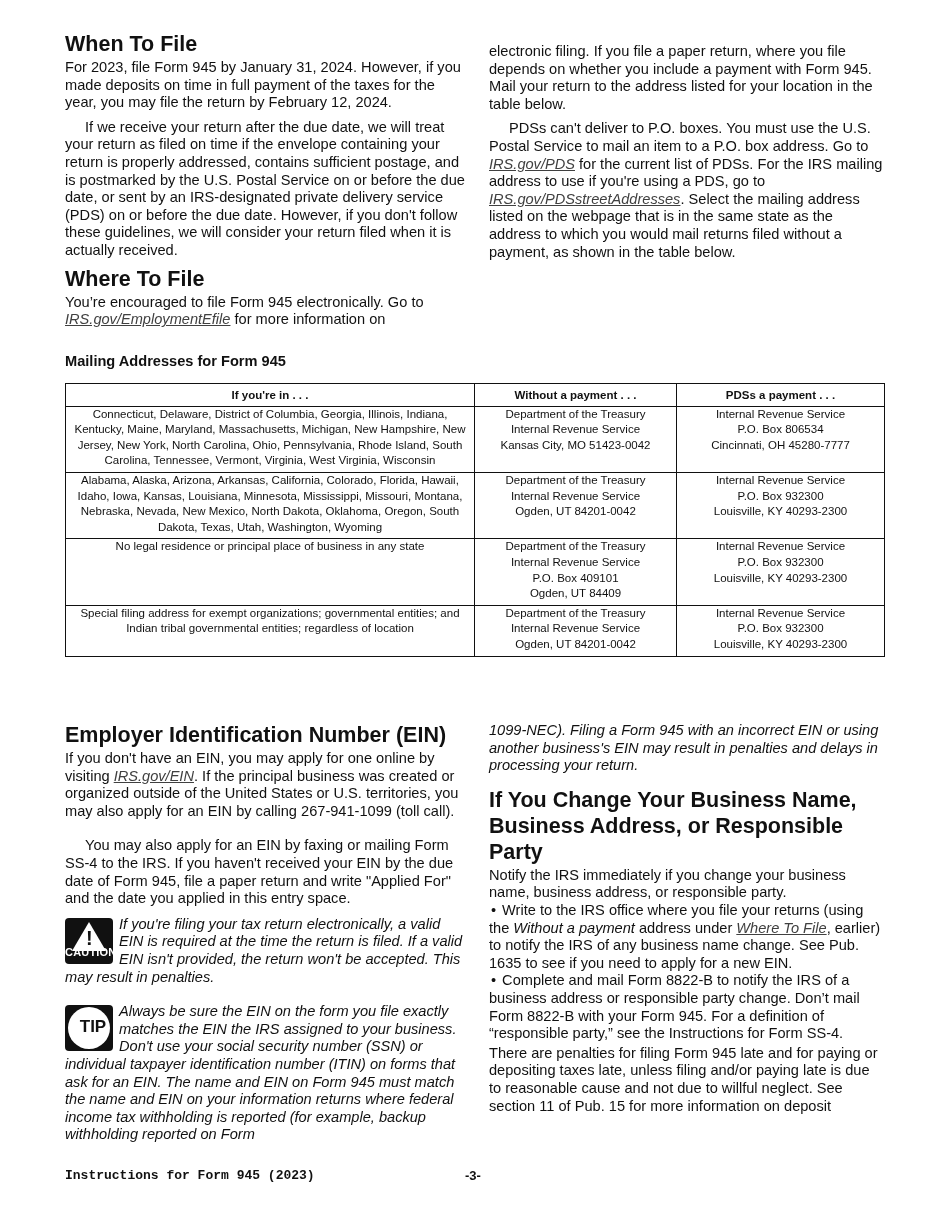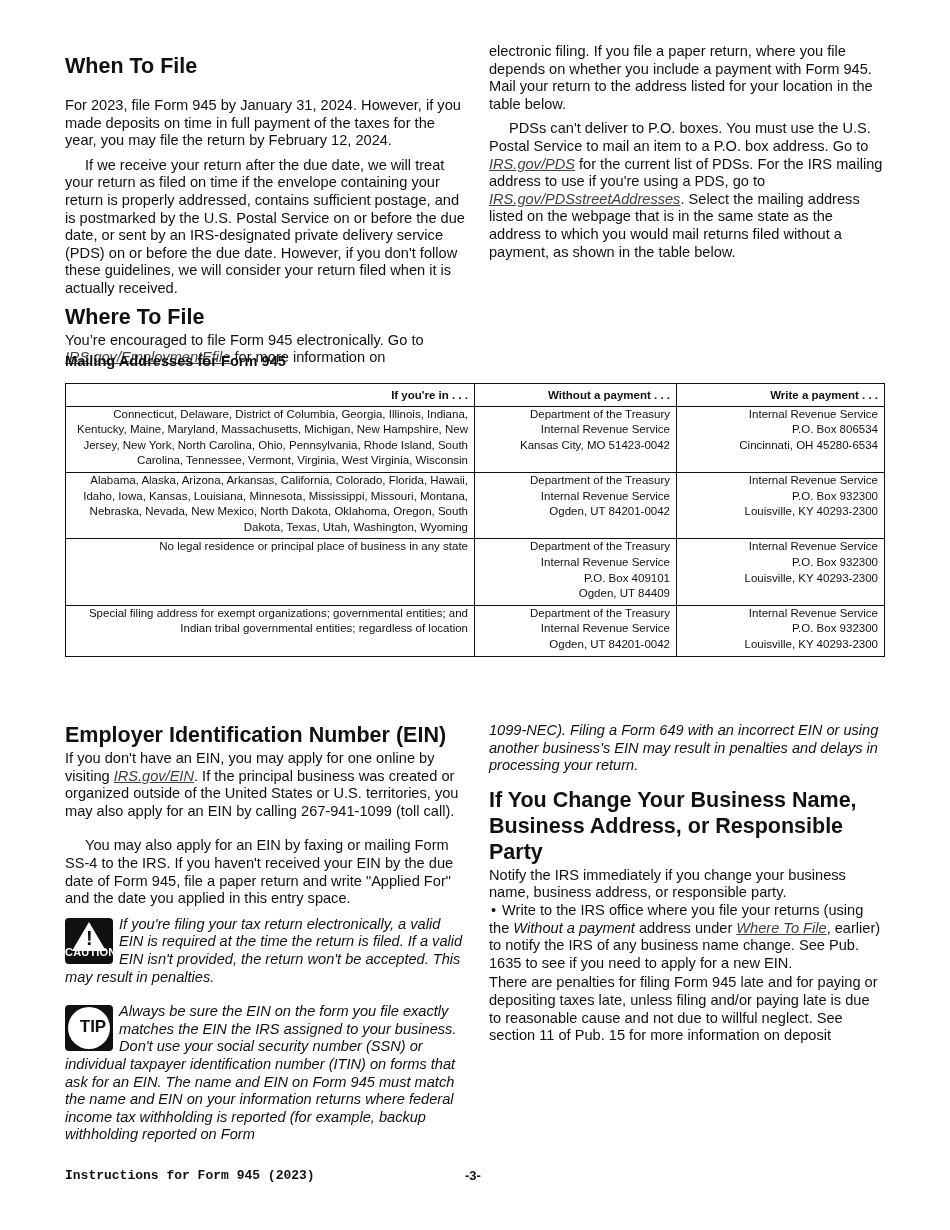--- a/index.html
+++ b/index.html
@@ -12,21 +12,21 @@
   p { margin: 0; }
   .indent { text-indent: 20px; }
   .gap { margin-top: 7px; }
   .gap2 { margin-top: 17px; }
   a.link { color: #404040; font-style: italic; text-decoration: underline; }
   .it { font-style: italic; }
 
   table.addr { position: absolute; left: 65px; top: 383px; width: 820px;
                border-collapse: collapse; font-size: 11.5px; line-height: 15.6px; }
   table.addr th, table.addr td { border: 1px solid #111; vertical-align: top;
-               text-align: right; padding: 5px 6px 3px 6px; }
+               text-align: center; padding: 5px 6px 3px 6px; }
   table.addr th { font-weight: bold; font-size: 11.5px; padding: 4px 6px 2px 6px; }
   table.addr td { padding-top: 0; }
   .c1 { width: 396px; } .c2 { width: 189px; }
 
   .note { position: relative; font-style: italic; }
   .badge { float: left; width: 48px; height: 46px; background: #111; border-radius: 4px;
            margin: 2px 6px 0 0; position: relative; }
   .caution-tri { position: absolute; left: 7px; top: 4px; width: 0; height: 0;
            border-left: 17px solid transparent; border-right: 17px solid transparent;
            border-bottom: 29px solid #fff; }
@@ -39,55 +39,55 @@
   .tip-word { position: absolute; left: 0; right: 0; top: 13px; text-align: center;
            font-weight: 900; font-size: 17px; line-height: 17px; color: #111; font-style: normal; padding-left: 8px; }
 
   .footer { position: absolute; top: 1168px; font-weight: bold; font-size: 13px; }
   ul.bul { list-style: none; margin: 0; padding: 0; }
   ul.bul li::before { content: "\2022"; margin-right: 6px; margin-left: 2px; }
 </style>
 </head>
 <body>
 
-<div class="col" style="left:65px; top:53px;">
+<div class="col" style="left:65px; top:31px;">
   <h2>When To File</h2>
-  <p style="margin-top:18px;">For 2023, file Form 945 by January 31, 2024. However, if you made deposits on time in full payment of the taxes for the year, you may file the return by February 12, 2024.</p>
+  <p style="margin-top:2px;">For 2023, file Form 945 by January 31, 2024. However, if you made deposits on time in full payment of the taxes for the year, you may file the return by February 12, 2024.</p>
   <p class="indent gap">If we receive your return after the due date, we will treat your return as filed on time if the envelope containing your return is properly addressed, contains sufficient postage, and is postmarked by the U.S. Postal Service on or before the due date, or sent by an IRS-designated private delivery service (PDS) on or before the due date. However, if you don't follow these guidelines, we will consider your return filed when it is actually received.</p>
   <h2 style="margin-top:6px;">Where To File</h2>
   <p style="margin-top:2px;"><span>You’re encouraged to file Form 945 electronically. Go to </span><a class="link">IRS.gov/EmploymentEfile</a><span> for more information on</span></p>
 </div>
 
 <div class="col" style="left:489px; top:43px; width:396px;">
   <p>electronic filing. If you file a paper return, where you file depends on whether you include a payment with Form 945. Mail your return to the address listed for your location in the table below.</p>
   <p class="indent gap"><span>PDSs can't deliver to P.O. boxes. You must use the U.S. Postal Service to mail an item to a P.O. box address. Go to </span><a class="link">IRS.gov/PDS</a><span> for the current list of PDSs. For the IRS mailing address to use if you're using a PDS, go to </span><a class="link">IRS.gov/PDSstreetAddresses</a><span>. Select the mailing address listed on the webpage that is in the same state as the address to which you would mail returns filed without a payment, as shown in the table below.</span></p>
 </div>
 
 <h3 style="position:absolute; left:65px; top:353px;">Mailing Addresses for Form 945</h3>
 
 <table class="addr">
   <thead>
     <tr>
       <th class="c1">If you're in . . .</th>
       <th class="c2">Without a payment . . .</th>
-      <th>Write a payment . . .</th>
+      <th>PDSs a payment . . .</th>
     </tr>
   </thead>
   <tbody id="table-body">
       <tr>
         <td>Connecticut, Delaware, District of Columbia, Georgia, Illinois, Indiana, Kentucky, Maine, Maryland, Massachusetts, Michigan, New Hampshire, New Jersey, New York, North Carolina, Ohio, Pennsylvania, Rhode Island, South Carolina, Tennessee, Vermont, Virginia, West Virginia, Wisconsin</td>
         <td>
           <div>Department of the Treasury</div>
           <div>Internal Revenue Service</div>
           <div>Kansas City, MO 51423-0042</div>
         </td>
         <td>
           <div>Internal Revenue Service</div>
           <div>P.O. Box 806534</div>
-          <div>Cincinnati, OH 45280-6534</div>
+          <div>Cincinnati, OH 45280-7777</div>
         </td>
       </tr>
       <tr>
         <td>Alabama, Alaska, Arizona, Arkansas, California, Colorado, Florida, Hawaii, Idaho, Iowa, Kansas, Louisiana, Minnesota, Mississippi, Missouri, Montana, Nebraska, Nevada, New Mexico, North Dakota, Oklahoma, Oregon, South Dakota, Texas, Utah, Washington, Wyoming</td>
         <td>
           <div>Department of the Treasury</div>
           <div>Internal Revenue Service</div>
           <div>Ogden, UT 84201-0042</div>
         </td>
         <td>
@@ -143,23 +143,24 @@
   <div class="note" style="margin-top:17px;">
     <div class="badge">
       <div class="tip-circle"></div>
       <div class="tip-word">TIP</div>
     </div>
     <span>Always be sure the EIN on the form you file exactly matches the EIN the IRS assigned to your business. Don't use your social security number (SSN) or individual taxpayer identification number (ITIN) on forms that ask for an EIN. The name and EIN on Form 945 must match the name and EIN on your information returns where federal income tax withholding is reported (for example, backup withholding reported on Form</span>
   </div>
 </div>
 
 <div class="col" style="left:489px; top:722px; width:396px;">
-  <p class="it">1099-NEC). Filing a Form 649 with an incorrect EIN or using another business's EIN may result in penalties and delays in processing your return.</p>
+  <p class="it">1099-NEC). Filing a Form 945 with an incorrect EIN or using another business's EIN may result in penalties and delays in processing your return.</p>
   <h2 style="margin-top:12px;">If You Change Your Business Name, Business Address, or Responsible Party</h2>
   <p style="margin-top:2px;">Notify the IRS immediately if you change your business name, business address, or responsible party.</p>
   <ul class="bul">
     <li><span>Write to the IRS office where you file your returns (using the </span><span class="it">Without a payment</span><span> address under </span><a class="link">Where To File</a><span>, earlier) to notify the IRS of any business name change. See Pub. 1635 to see if you need to apply for a new EIN.</span></li>
+    <li><span>Complete and mail Form 8822-B to notify the IRS of a business address or responsible party change. Don’t mail Form 8822-B with your Form 945. For a definition of “responsible party,” see the Instructions for Form SS-4.</span></li>
   </ul>
   <p style="margin-top:2px;">There are penalties for filing Form 945 late and for paying or depositing taxes late, unless filing and/or paying late is due to reasonable cause and not due to willful neglect. See section 11 of Pub. 15 for more information on deposit</p>
 </div>
 
 <div class="footer" style="left:65px;font-family:Liberation Mono, monospace;">Instructions for Form 945 (2023)</div>
 <div class="footer" style="left:465px;">-3-</div>
 
 </body></html>

